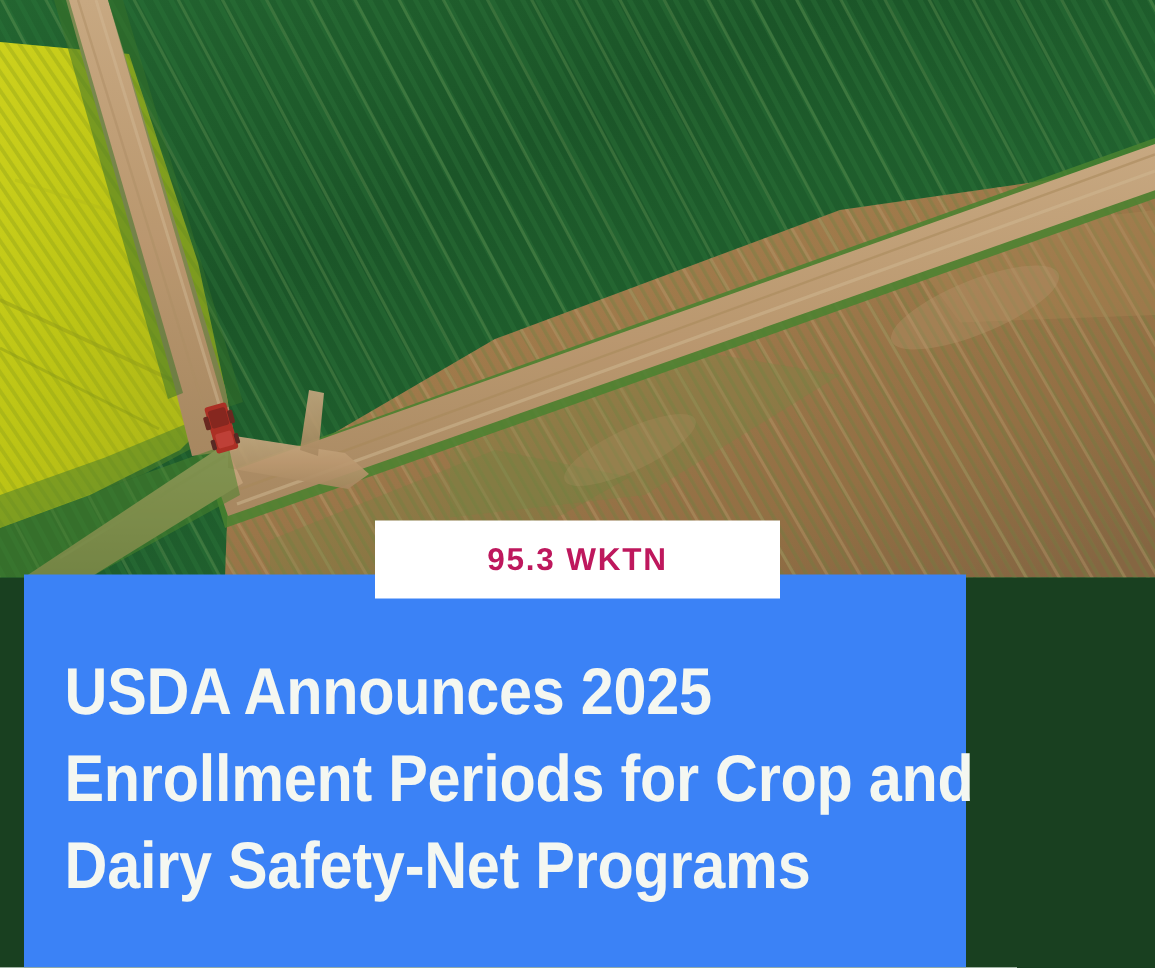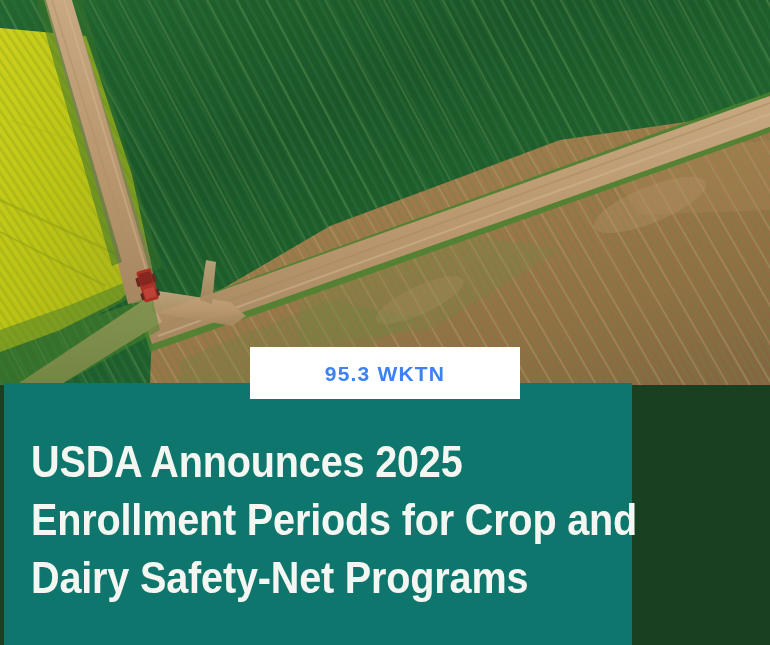--- a/index.html
+++ b/index.html
@@ -47,34 +47,34 @@
     background: #ffffff;
     display: flex;
     align-items: center;
     justify-content: center;
     z-index: 5;
   }
   .badge-label {
     font-family: "Liberation Sans", "DejaVu Sans", sans-serif;
     font-size: 21px;
     font-weight: bold;
-    color: #3b82f6;
+    color: #be185d;
     letter-spacing: 1.2px;
     white-space: nowrap;
     line-height: 1;
   }
 
   
   .panel {
     position: absolute;
-    left: 4px;
+    left: 16px;
     top: 383px;
     width: 628px;
     height: 262px;
-    background: #0f766e;
+    background: #3b82f6;
     z-index: 3;
   }
 
   .headline {
     position: absolute;
     left: 27px;
     top: 50px;
     width: 714px;
     margin: 0;
     font-family: "Liberation Sans Narrow", "Liberation Sans", "DejaVu Sans", sans-serif;

